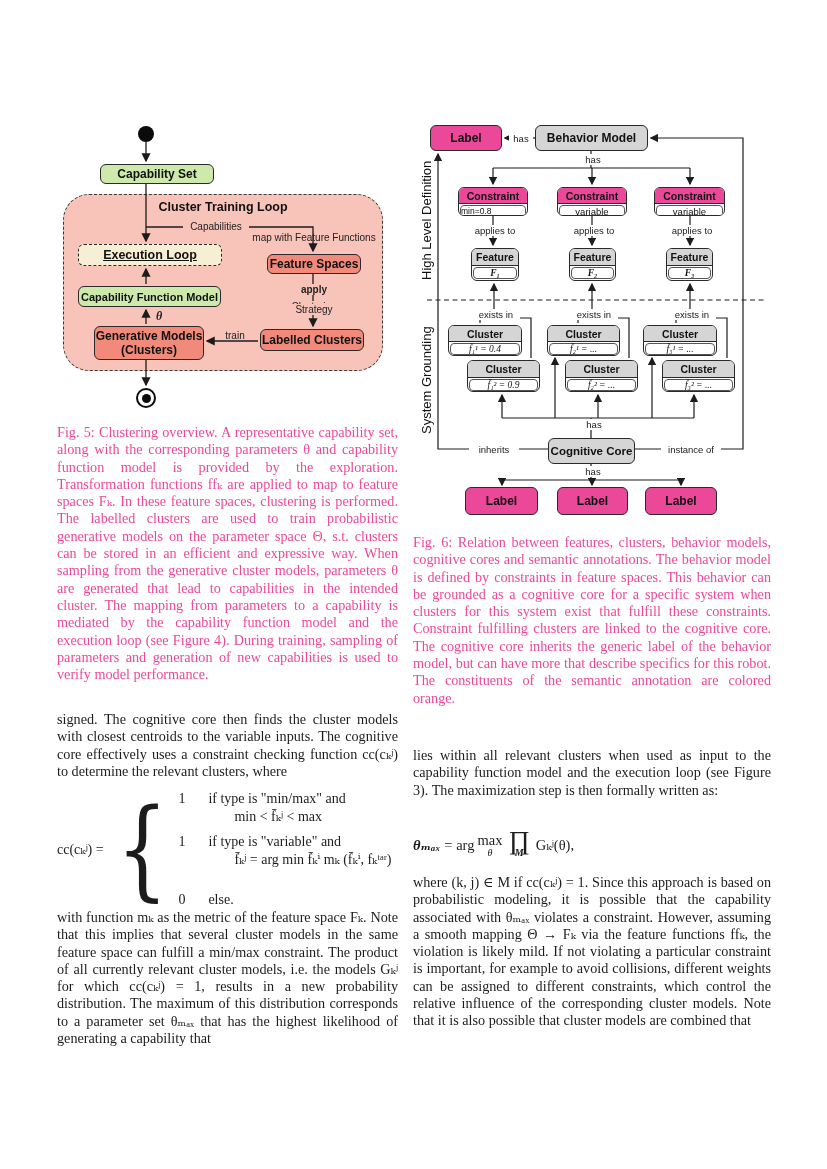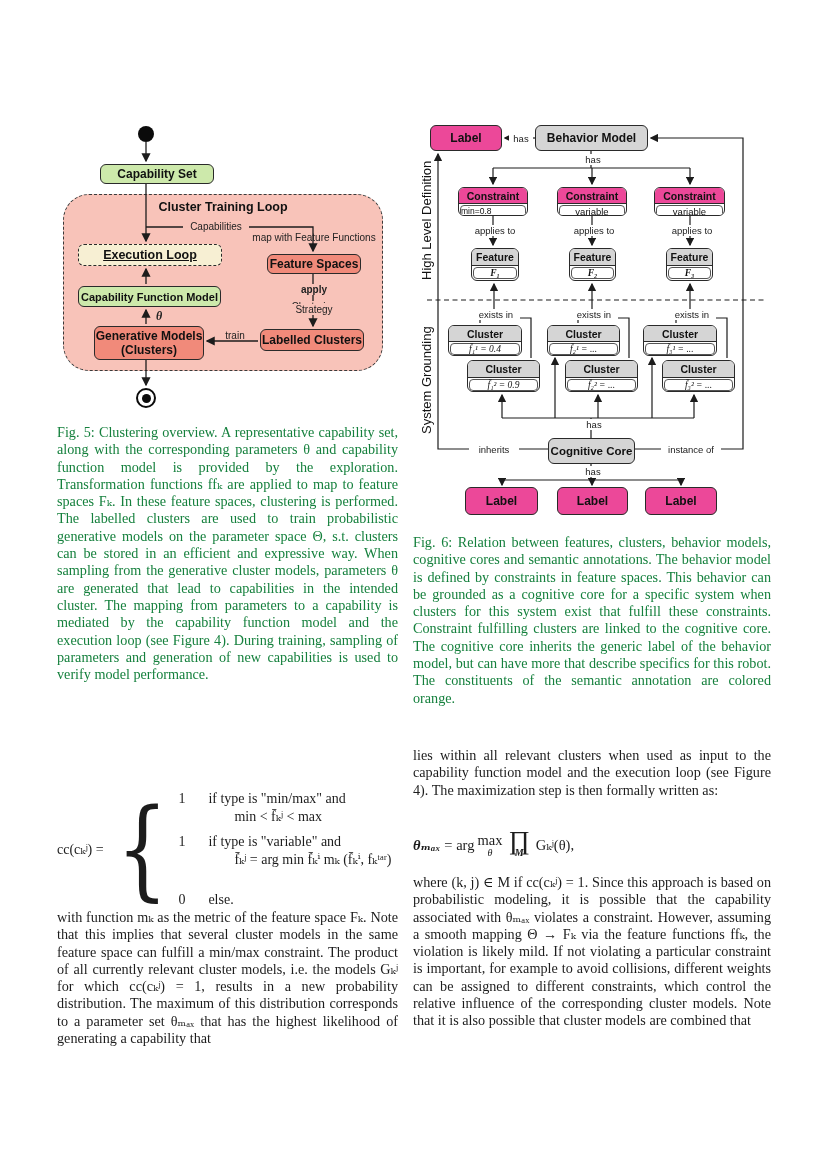--- a/index.html
+++ b/index.html
@@ -1,21 +1,21 @@
 <!DOCTYPE html>
 <html><head>
 <meta charset="utf-8">
 <style>
   html,body{margin:0;padding:0;background:#ffffff;}
   .page{position:relative;width:827px;height:1169px;background:#ffffff;overflow:hidden;
         font-family:"Liberation Serif","DejaVu Serif",serif;color:#1a1a1a;}
 
   
   .tblock{position:absolute;font-size:14.2px;line-height:17.3px;text-align:justify;color:#1c1c1c;}
-  .caption{position:absolute;font-size:14.2px;line-height:17.3px;text-align:justify;color:#15803d;}
+  .caption{position:absolute;font-size:14.2px;line-height:17.3px;text-align:justify;color:#ec4899;}
 
   
   .fig{position:absolute;font-family:"Liberation Sans","DejaVu Sans",sans-serif;}
   .fig svg{position:absolute;left:0;top:0;}
   .node{position:absolute;box-sizing:border-box;display:flex;align-items:center;justify-content:center;
         text-align:center;border:1.5px solid #2a2a2a;border-radius:6px;font-weight:bold;color:#111;}
   .elabel{position:absolute;font-size:10px;color:#222;text-align:center;line-height:11px;}
 
   
   .f5-container{position:absolute;box-sizing:border-box;background:#f8c3b9;border:1.6px dashed #3a3a3a;border-radius:26px;}
@@ -120,20 +120,21 @@
     <span class="elabel" style="left:160px;top:207px;width:30px;">train</span>
     <div class="node salmon f5-node" style="left:200px;top:206px;width:104px;height:22px;">Labelled Clusters</div>
 
     <div class="enddot" style="left:76px;top:265px;">
         <i></i>
       </div>
   </div>
 
   <div class="caption" style="left:57px;top:424px;width:341px;">Fig. 5: Clustering overview. A representative capability set, along with the corresponding parameters θ and capability function model is provided by the exploration. Transformation functions ffₖ are applied to map to feature spaces Fₖ. In these feature spaces, clustering is performed. The labelled clusters are used to train probabilistic generative models on the parameter space Θ, s.t. clusters can be stored in an efficient and expressive way. When sampling from the generative cluster models, parameters θ are generated that lead to capabilities in the intended cluster. The mapping from parameters to a capability is mediated by the capability function model and the execution loop (see Figure 4). During training, sampling of parameters and generation of new capabilities is used to verify model performance.</div>
 
+  <div class="tblock" style="left:57px;top:711px;width:341px;">signed. The cognitive core then finds the cluster models with closest centroids to the variable inputs. The cognitive core effectively uses a constraint checking function cc(cₖʲ) to determine the relevant clusters, where</div>
 
   <div class="eq1" style="left:57px;top:793px;width:341px;height:112px;">
     <span class="lhs">cc(cₖʲ) =</span>
     <span class="brace">{</span>
     <span class="rows">
       <span class="eq-row">
         <span class="val">1</span>
         <span class="cond">if type is "min/max" and</span>
       </span>
       <span class="eq-row">
@@ -269,21 +270,21 @@
     <span class="elabel wbg" style="left:246px;top:326px;width:56px;">instance of</span>
     <span class="elabel wbg" style="left:166px;top:348px;width:20px;">has</span>
 
     <div class="node orange f6-node" style="left:50px;top:369px;width:73px;height:28px;">Label</div>
     <div class="node orange f6-node" style="left:142px;top:369px;width:71px;height:28px;">Label</div>
     <div class="node orange f6-node" style="left:230px;top:369px;width:72px;height:28px;">Label</div>
   </div>
 
   <div class="caption" style="left:413px;top:534px;width:358px;">Fig. 6: Relation between features, clusters, behavior models, cognitive cores and semantic annotations. The behavior model is defined by constraints in feature spaces. This behavior can be grounded as a cognitive core for a specific system when clusters for this system exist that fulfill these constraints. Constraint fulfilling clusters are linked to the cognitive core. The cognitive core inherits the generic label of the behavior model, but can have more that describe specifics for this robot. The constituents of the semantic annotation are colored orange.</div>
 
-  <div class="tblock" style="left:413px;top:747px;width:358px;">lies within all relevant clusters when used as input to the capability function model and the execution loop (see Figure 4). The maximization step is then formally written as:</div>
+  <div class="tblock" style="left:413px;top:747px;width:358px;">lies within all relevant clusters when used as input to the capability function model and the execution loop (see Figure 3). The maximization step is then formally written as:</div>
 
   <div class="eq2" style="left:413px;top:822px;width:358px;height:46px;">
     <span class="bi">θₘₐₓ</span>
     <span style="margin-left:4px;">= arg</span>
     <span class="stack">
       <span class="top">max</span>
       <span class="sub">θ</span>
     </span>
     <span class="stack">
       <span class="top prodsym">∏</span>

